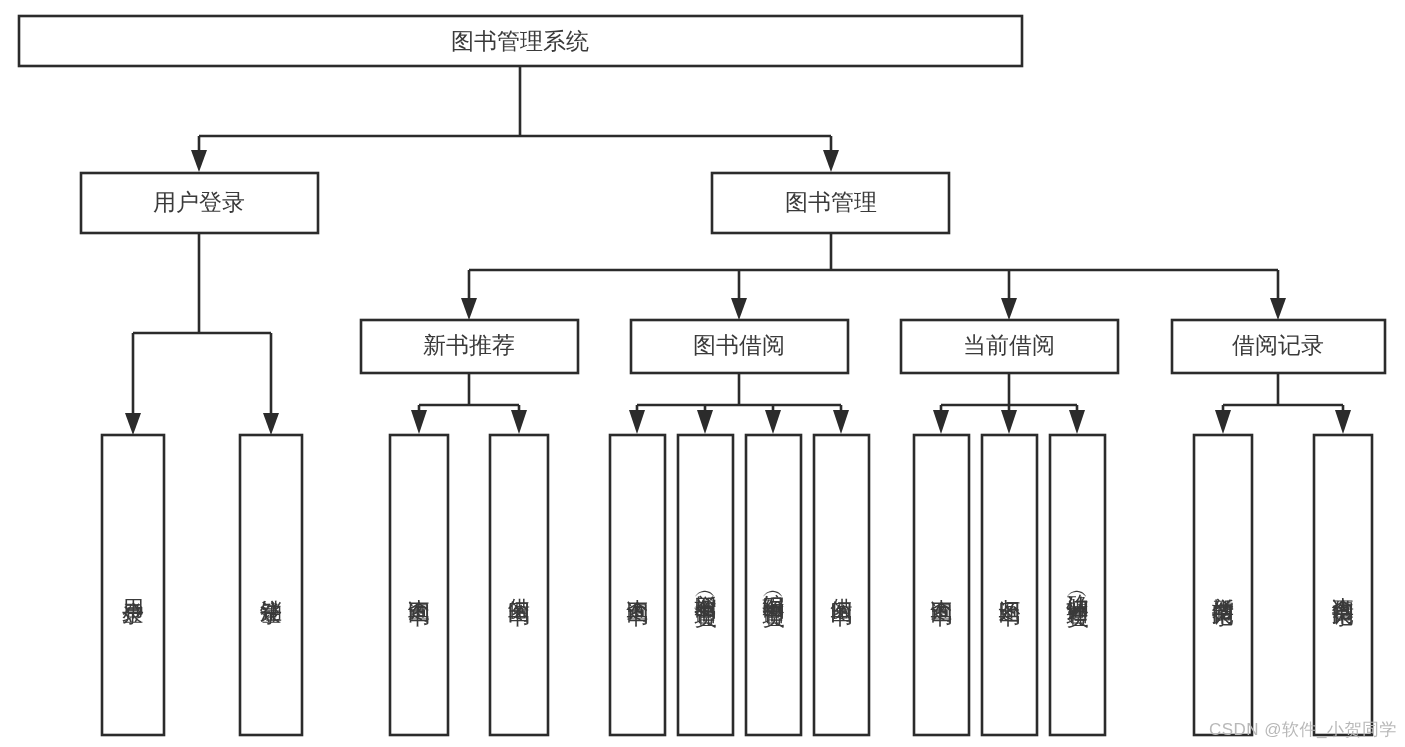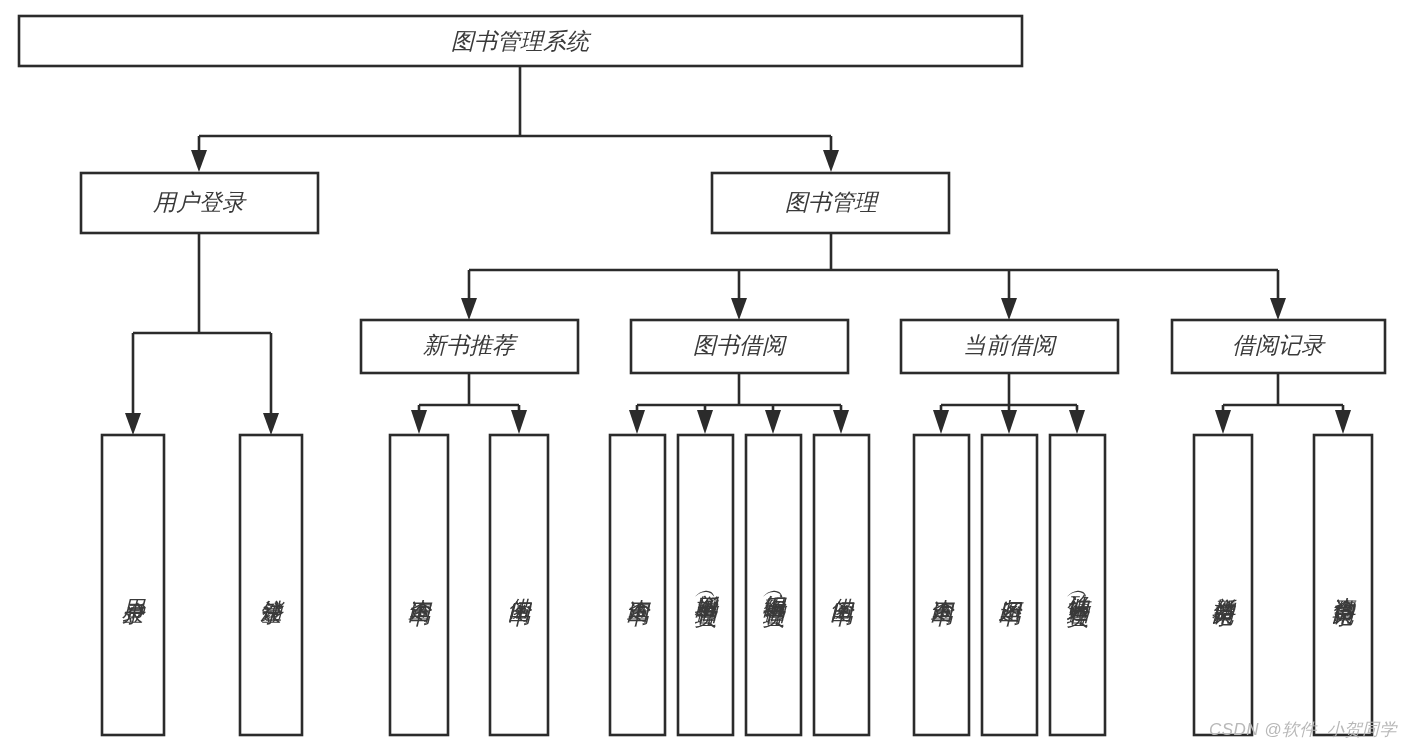--- a/index.html
+++ b/index.html
@@ -11,21 +11,20 @@
     width: 1405px;
     height: 747px;
     font-family: "Liberation Sans", "DejaVu Sans", sans-serif;
     overflow: hidden;
   }
   #diagram-root {
     position: relative;
     width: 1405px;
     height: 747px;
     background: #ffffff;
-    font-style: italic;
   }
   svg#flow {
     position: absolute;
     top: 0;
     left: 0;
     width: 1405px;
     height: 747px;
   }
   .node-box {
     fill: #ffffff;

